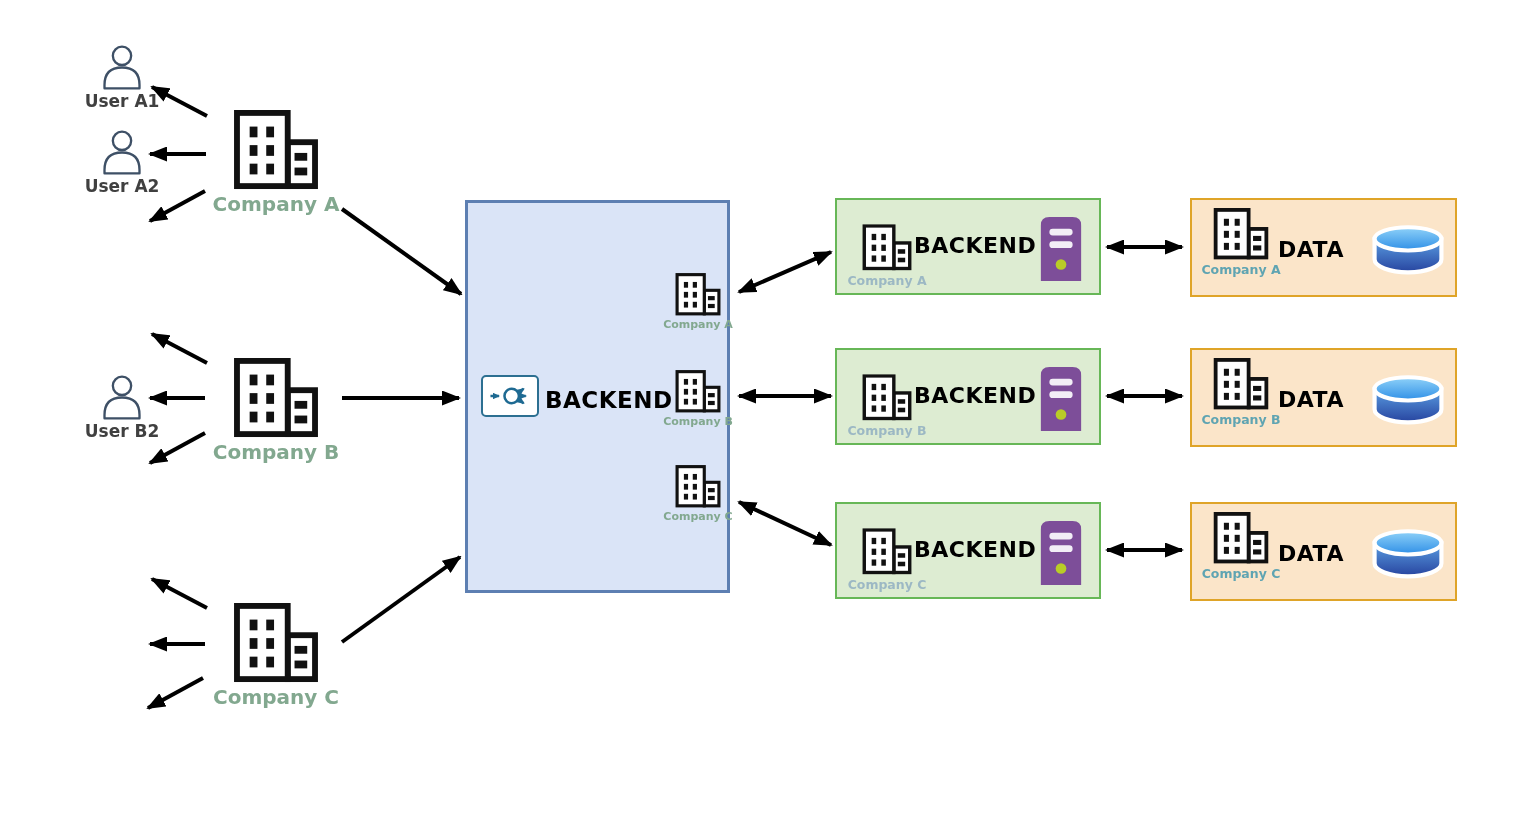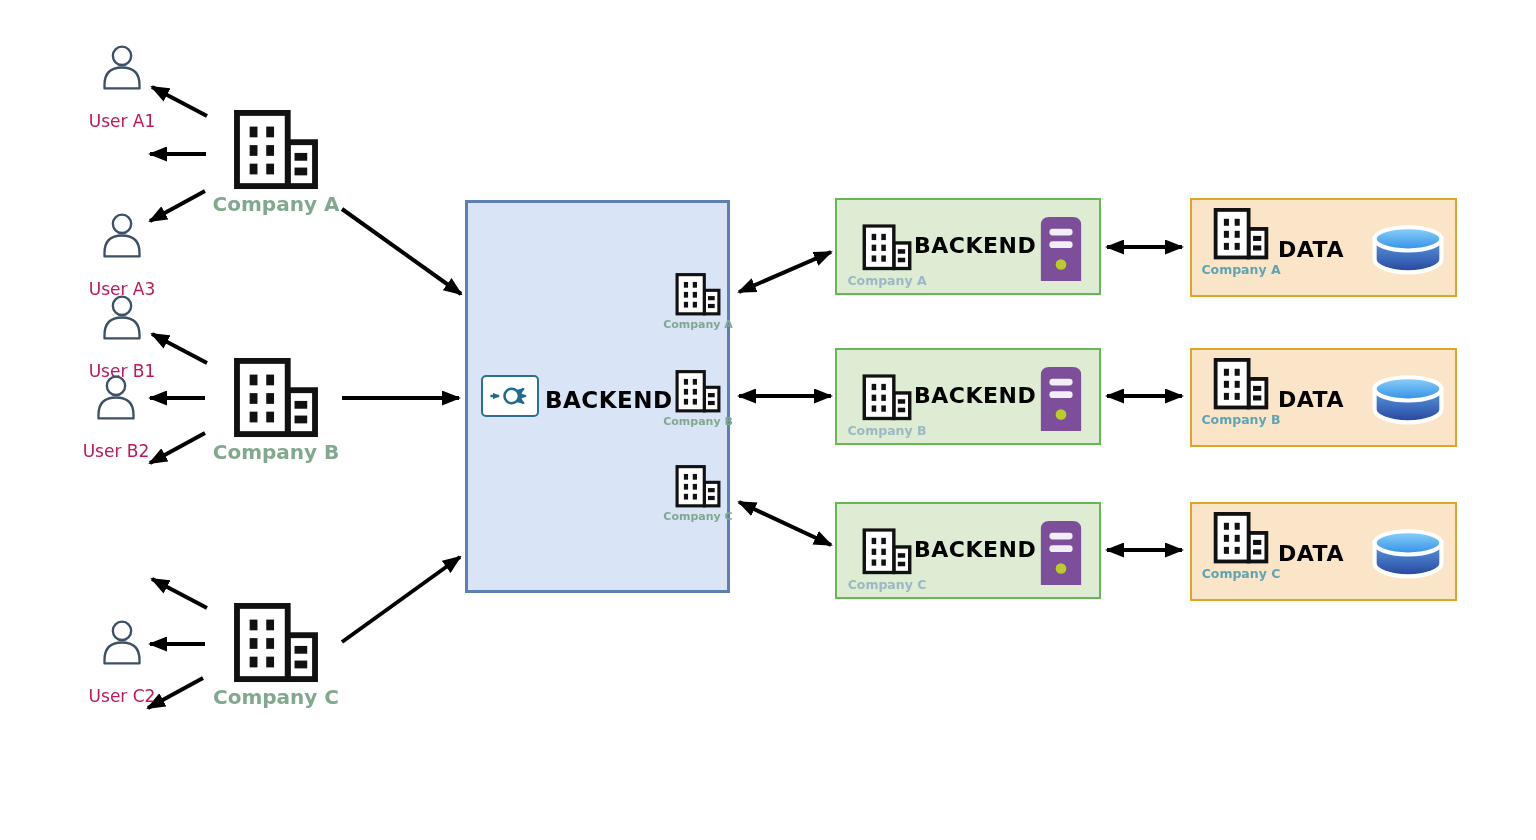--- a/index.html
+++ b/index.html
@@ -5,21 +5,21 @@
   html,body{margin:0;padding:0;background:#fff;}
   .canvas{
     position:relative;width:1536px;height:840px;background:#ffffff;
     font-family:"DejaVu Sans","Liberation Sans",sans-serif;overflow:hidden;
   }
   .arrows{position:absolute;left:0;top:0;pointer-events:none;}
   .arrow{stroke:#000;stroke-width:4;}
   
   .user{position:absolute;width:100px;text-align:center;}
   .user svg{width:50px;height:47px;display:block;margin:0 auto;}
-  .user-label{margin-top:20px;font-size:17px;font-weight:normal;color:#be185d;}
+  .user-label{margin-top:0;font-size:17px;font-weight:bold;color:#404040;}
   
   .company{position:absolute;width:150px;text-align:center;}
   .company svg{width:86px;height:80px;display:block;margin:0 auto;}
   .company-label{margin-top:2px;font-size:20px;font-weight:bold;color:#82a88f;}
   
   .ingress-box{position:absolute;left:465px;top:200px;width:265px;height:393px;
     background:#dae4f7;border:3px solid #5d7fb2;box-sizing:border-box;}
   .ingress-glyph-box{position:absolute;left:13px;top:172px;width:58px;height:42px;
     background:#ffffff;border:2px solid #2c6f91;border-radius:5px;
     display:flex;align-items:center;justify-content:center;box-sizing:border-box;}
@@ -128,43 +128,31 @@
     <line class="arrow" x1="1107" y1="396" x2="1182" y2="396" marker-start="url(#ah)" marker-end="url(#ah)"></line>
     <line class="arrow" x1="1107" y1="550" x2="1182" y2="550" marker-start="url(#ah)" marker-end="url(#ah)"></line>
   </svg>
 
   <div class="user" style="left:72px;top:44px">
     <svg viewBox="0 0 60 56">
         <use href="#sym-user"></use>
       </svg>
     <div class="user-label">User A1</div>
   </div>
-  <div class="user" style="left:72px;top:212px">
+  <div class="user" style="left:72px;top:129px">
     <svg viewBox="0 0 60 56">
         <use href="#sym-user"></use>
       </svg>
-    <div class="user-label">User A3</div>
-  </div>
-  <div class="user" style="left:72px;top:294px">
+    <div class="user-label">User A2</div>
+  </div>
+  <div class="user" style="left:72px;top:374px">
     <svg viewBox="0 0 60 56">
         <use href="#sym-user"></use>
       </svg>
-    <div class="user-label">User B1</div>
-  </div>
-  <div class="user" style="left:66px;top:374px">
-    <svg viewBox="0 0 60 56">
-        <use href="#sym-user"></use>
-      </svg>
     <div class="user-label">User B2</div>
-  </div>
-  <div class="user" style="left:72px;top:619px">
-    <svg viewBox="0 0 60 56">
-        <use href="#sym-user"></use>
-      </svg>
-    <div class="user-label">User C2</div>
   </div>
 
   <div class="company" style="left:201px;top:110px">
     <svg viewBox="0 0 88 82">
         <use href="#sym-building"></use>
       </svg>
     <div class="company-label">Company A</div>
   </div>
   <div class="company" style="left:201px;top:358px">
     <svg viewBox="0 0 88 82">

